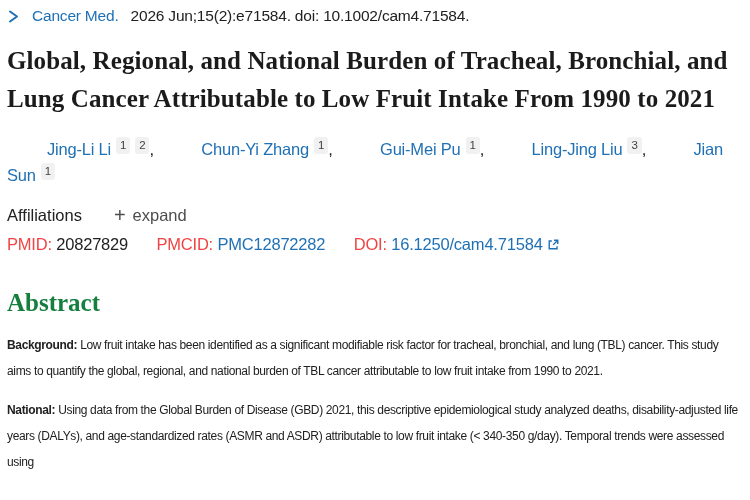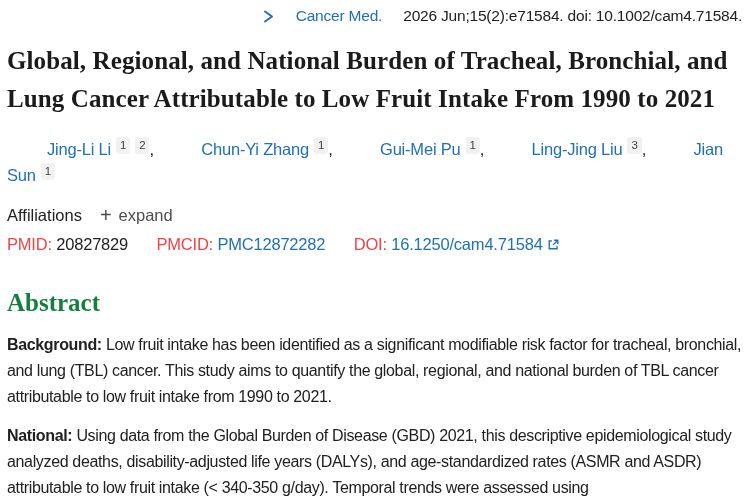--- a/index.html
+++ b/index.html
@@ -12,25 +12,24 @@
     padding: 6px 8px 0 7px;
     font-family: "Liberation Sans", sans-serif;
     color: #212121;
   }
   a { text-decoration: none; cursor: pointer; }
 
   
   .citation-row {
     display: flex;
     align-items: center;
-    gap: 21px;
+    gap: 12px;
     font-size: 15.5px;
     line-height: 20px;
     letter-spacing: -0.2px;
-    justify-content: flex-end;
   }
   .chev { display: inline-flex; align-items: center; }
   .chev svg { display: block; }
   .journal-link { color: #1f70b5; }
   .citation-details { color: #212121; }
 
   
   .title {
     font-family: "Liberation Serif", serif;
     font-weight: 700;
@@ -61,21 +60,21 @@
     margin-left: 5px;
     vertical-align: 6px;
   }
   .author-sep { color: #212121; margin-right: 3px; }
 
   
   .affl-row {
     margin-top: 15px;
     display: flex;
     align-items: center;
-    gap: 18px;
+    gap: 32px;
     font-size: 16.5px;
     line-height: 24px;
   }
   .expand-btn {
     background: none;
     border: none;
     padding: 0;
     font-family: "Liberation Sans", sans-serif;
     font-size: 16.5px;
     color: #4d4d4d;
@@ -103,21 +102,21 @@
   .abstract-h {
     font-family: "Liberation Serif", serif;
     font-weight: 700;
     font-size: 25px;
     line-height: 32px;
     color: #15803d;
     margin: 30px 0 0 0;
   }
   .abs-p {
     margin: 13px 0 0 0;
-    font-size: 16px;
+    font-size: 12px;
     line-height: 26px;
     letter-spacing: -0.35px;
     max-width: 740px;
     color: #212121;
   }
   .abs-p strong { letter-spacing: -0.35px; }
 </style>
 </head>
 <body>
 

